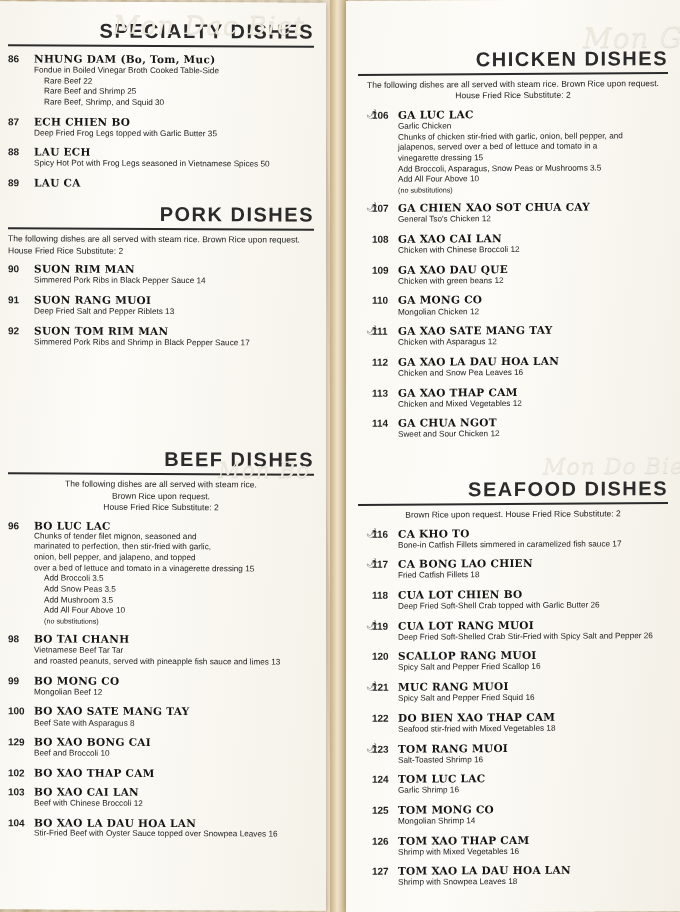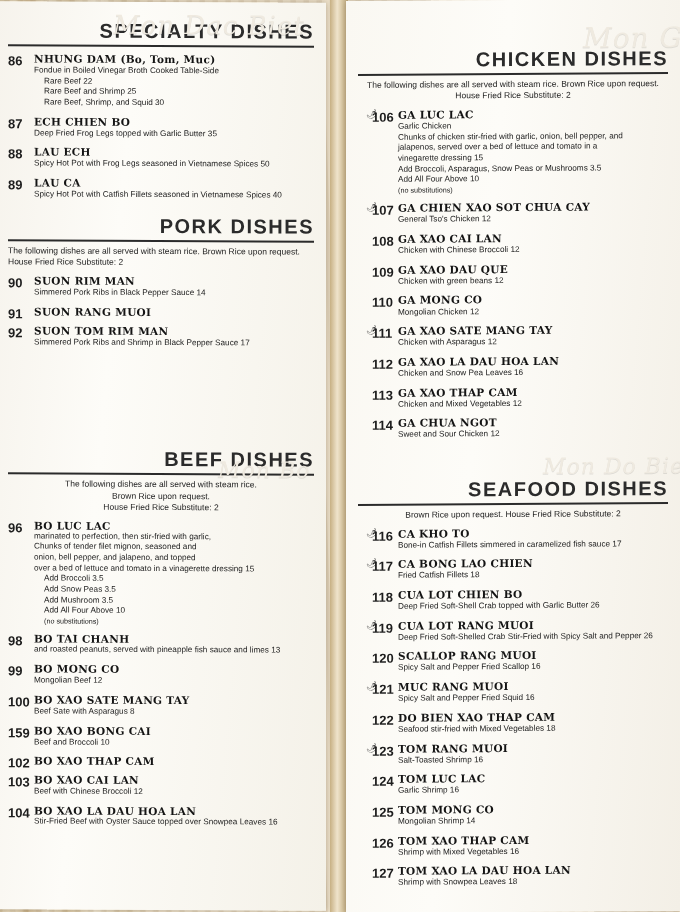--- a/index.html
+++ b/index.html
@@ -49,21 +49,21 @@
     color:#2b2b2b;
     text-align:right;
     margin:0;
   }
   .rule{height:2px;background:#2b2b2b;margin:2px 0 4px 0;}
   .note{
     font-size:8.5px;color:#222;text-align:center;line-height:1.35;margin:2px 0 6px 0;
     font-family:"Liberation Sans", sans-serif;
   }
   .item{position:relative;margin:0 0 7px 0;padding-left:26px;}
-  .num{position:absolute;left:0;top:1px;font-size:13px;font-weight:bold;color:#1d1d1d;}
+  .num{position:absolute;left:0;top:1px;font-size:10px;font-weight:bold;color:#1d1d1d;}
   .spicy{position:absolute;left:-6px;top:0px;font-size:9px;color:#333;}
   .name{
     font-family:"DejaVu Serif", serif;
     font-weight:bold;font-style:normal;
     font-size:10.5px;letter-spacing:.3px;color:#141414;
     line-height:1.15;
   }
   .desc{font-size:8.2px;color:#222;line-height:1.3;margin-top:1px;}
   .sub{font-size:8.2px;color:#222;line-height:1.3;}
   .indent{padding-left:10px;}
@@ -102,39 +102,39 @@
         <div class="desc">Deep Fried Frog Legs topped with Garlic Butter   35</div>
       </div>
       <div class="item">
         <span class="num">88</span>
         <div class="name">LAU ECH</div>
         <div class="desc">Spicy Hot Pot with Frog Legs seasoned in Vietnamese Spices   50</div>
       </div>
       <div class="item">
         <span class="num">89</span>
         <div class="name">LAU CA</div>
-        <div class="desc">Spicy Hot Pot with Catfish Fillets seasoned in Vietnamese Spices   40</div>
       </div>
     </div>
 
     <div style="position:relative;margin-top:14px;">
       <h2 class="sec-title">PORK DISHES</h2>
       <div class="rule"></div>
       <div class="note" style="text-align:left;">The following dishes are all served with steam rice.  Brown Rice upon request. House Fried Rice Substitute: 2</div>
     </div>
 
     <div style="margin-top:2px;">
       <div class="item">
         <span class="num">90</span>
         <div class="name">SUON RIM MAN</div>
         <div class="desc">Simmered Pork Ribs in Black Pepper Sauce   14</div>
       </div>
       <div class="item">
         <span class="num">91</span>
         <div class="name">SUON RANG MUOI</div>
+        <div class="desc">Deep Fried Salt and Pepper Riblets   13</div>
       </div>
       <div class="item">
         <span class="num">92</span>
         <div class="name">SUON TOM RIM MAN</div>
         <div class="desc">Simmered Pork Ribs and Shrimp in Black Pepper Sauce   17</div>
       </div>
     </div>
 
     <div style="position:relative;margin-top:100px;">
       <div class="script" style="left:210px;top:-16px;font-size:22px;margin-top:25px;">Mon Bo</div>
@@ -142,49 +142,50 @@
       <div class="rule"></div>
       <div class="note" style="white-space:pre-line;">The following dishes are all served with steam rice.
 Brown Rice upon request.
 House Fried Rice Substitute: 2</div>
     </div>
 
     <div>
       <div class="item">
         <span class="num">96</span>
         <div class="name">BO LUC LAC</div>
+        <div class="sub">Chunks of tender filet mignon, seasoned and</div>
         <div class="sub">marinated to perfection, then stir-fried with garlic,</div>
-        <div class="sub">Chunks of tender filet mignon, seasoned and</div>
         <div class="sub">onion, bell pepper, and jalapeno, and topped</div>
         <div class="sub">over a bed of lettuce and tomato in a vinagerette dressing  15</div>
         <div class="sub indent">Add Broccoli  3.5</div>
         <div class="sub indent">Add Snow Peas  3.5</div>
         <div class="sub indent">Add Mushroom  3.5</div>
         <div class="sub indent">Add All Four Above  10</div>
         <div class="sub indent small-note">(no substitutions)</div>
       </div>
 
       <div class="item">
         <span class="num">98</span>
         <div class="name">BO TAI CHANH</div>
+        <div class="desc">Vietnamese Beef Tar Tar</div>
         <div class="sub">and roasted peanuts, served with pineapple fish sauce and limes   13</div>
       </div>
 
       <div class="item">
         <span class="num">99</span>
         <div class="name">BO MONG CO</div>
         <div class="desc">Mongolian Beef   12</div>
       </div>
       <div class="item">
         <span class="num">100</span>
         <div class="name">BO XAO SATE MANG TAY</div>
         <div class="desc">Beef Sate with Asparagus   8</div>
       </div>
       <div class="item">
-        <span class="num">159</span>
+        <span class="num">129</span>
         <div class="name">BO XAO BONG CAI</div>
         <div class="desc">Beef and Broccoli   10</div>
       </div>
       <div class="item">
         <span class="num">102</span>
         <div class="name">BO XAO THAP CAM</div>
       </div>
       <div class="item">
         <span class="num">103</span>
         <div class="name">BO XAO CAI LAN</div>

